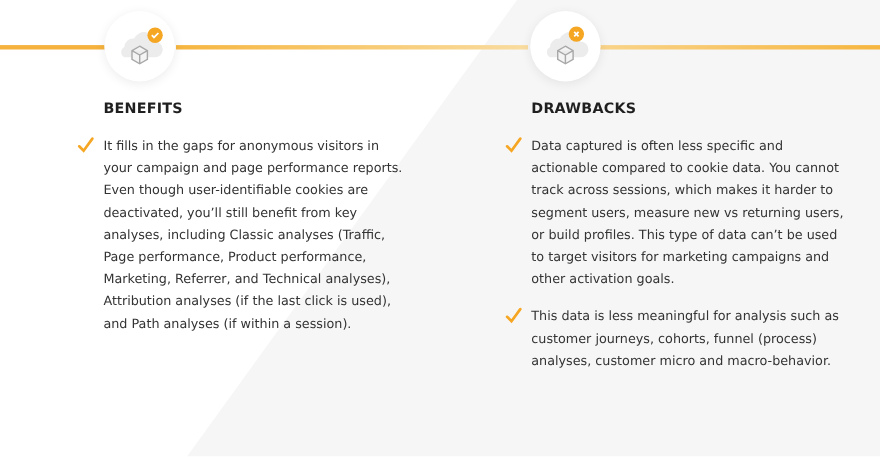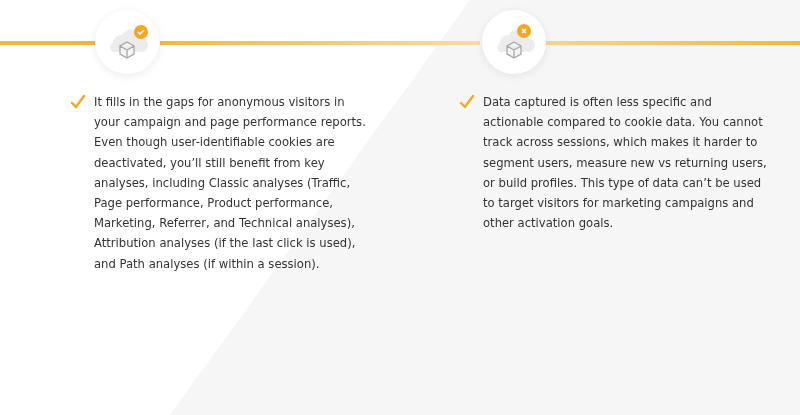--- a/index.html
+++ b/index.html
@@ -59,28 +59,36 @@
 <div class="icon-circle" style="left:482px;">
   <svg width="64" height="64" viewBox="0 0 64 64">
     <path d="M18 42 h28 a7 7 0 0 0 0-14 a10 10 0 0 0-19-3 a8 8 0 0 0-9 8 a5 5 0 0 0 0 9z" fill="#ececec"></path>
     <path d="M32 32 l7 4 v8 l-7 4 l-7-4 v-8z M25 36 l7 4 l7-4 M32 40 v8" fill="#f4f4f4" stroke="#a8a8a8" stroke-width="1.3"></path>
     <circle cx="42" cy="21" r="7" fill="#f5a623"></circle>
     <path d="M40 19 l4 4 M44 19 l-4 4" stroke="#fff" stroke-width="1.6"></path>
   </svg>
 </div>
 
 <div class="col left">
+  <div class="heading">BENEFITS</div>
   <div class="item">
     <svg class="check" viewBox="0 0 16 16">
         <path d="M2 9 l4 4 l8-11" stroke="#f5a623" stroke-width="2.4" fill="none" stroke-linecap="round"></path>
       </svg>
     <span>It fills in the gaps for anonymous visitors in your campaign and page performance reports. Even though user-identifiable cookies are deactivated, you’ll still benefit from key analyses, including Classic analyses (Traffic, Page performance, Product performance, Marketing, Referrer, and Technical analyses), Attribution analyses (if the last click is used), and Path analyses (if within a session).</span>
   </div>
 </div>
 
 <div class="col right">
+  <div class="heading">DRAWBACKS</div>
   <div class="item">
     <svg class="check" viewBox="0 0 16 16">
         <path d="M2 9 l4 4 l8-11" stroke="#f5a623" stroke-width="2.4" fill="none" stroke-linecap="round"></path>
       </svg>
     <span>Data captured is often less specific and actionable compared to cookie data. You cannot track across sessions, which makes it harder to segment users, measure new vs returning users, or build profiles. This type of data can’t be used to target visitors for marketing campaigns and other activation goals.</span>
   </div>
+  <div class="item">
+    <svg class="check" viewBox="0 0 16 16">
+        <path d="M2 9 l4 4 l8-11" stroke="#f5a623" stroke-width="2.4" fill="none" stroke-linecap="round"></path>
+      </svg>
+    <span>This data is less meaningful for analysis such as customer journeys, cohorts, funnel (process) analyses, customer micro and macro-behavior.</span>
+  </div>
 </div>
 
 </body></html>

